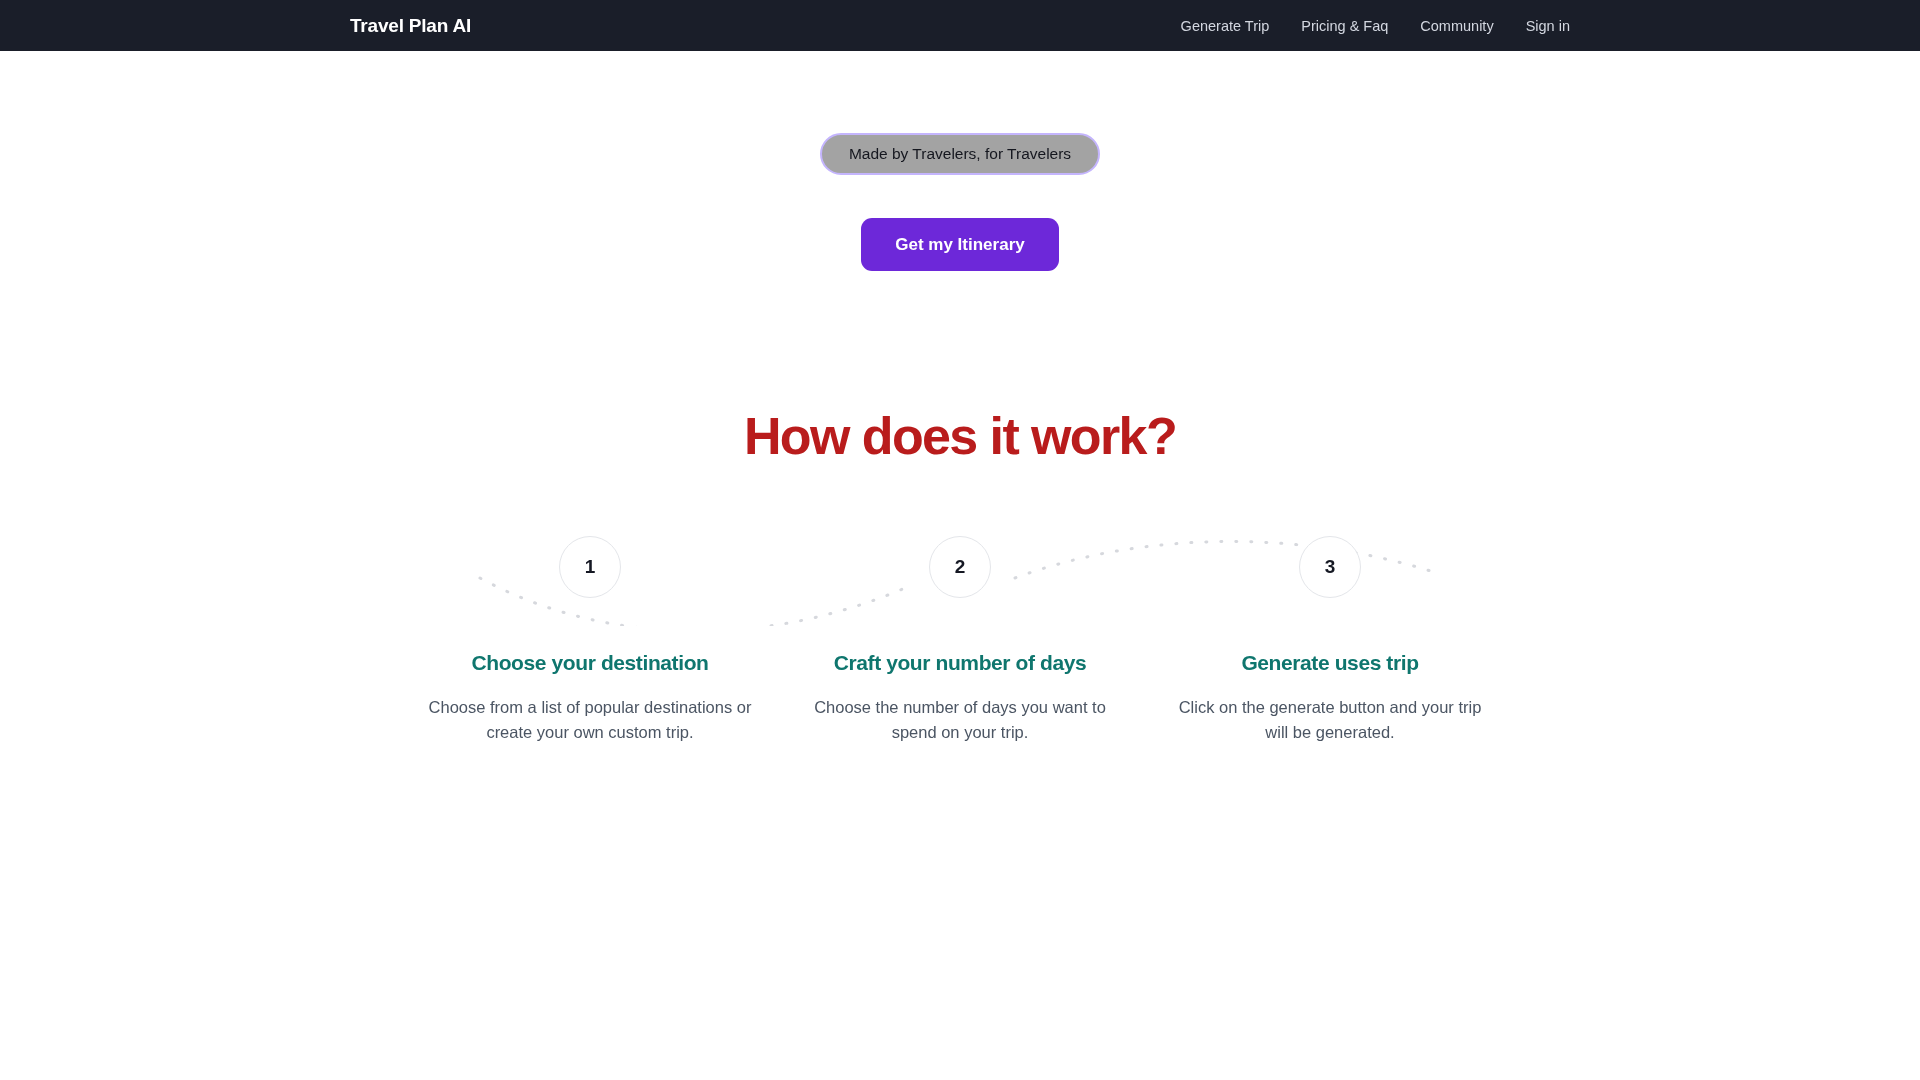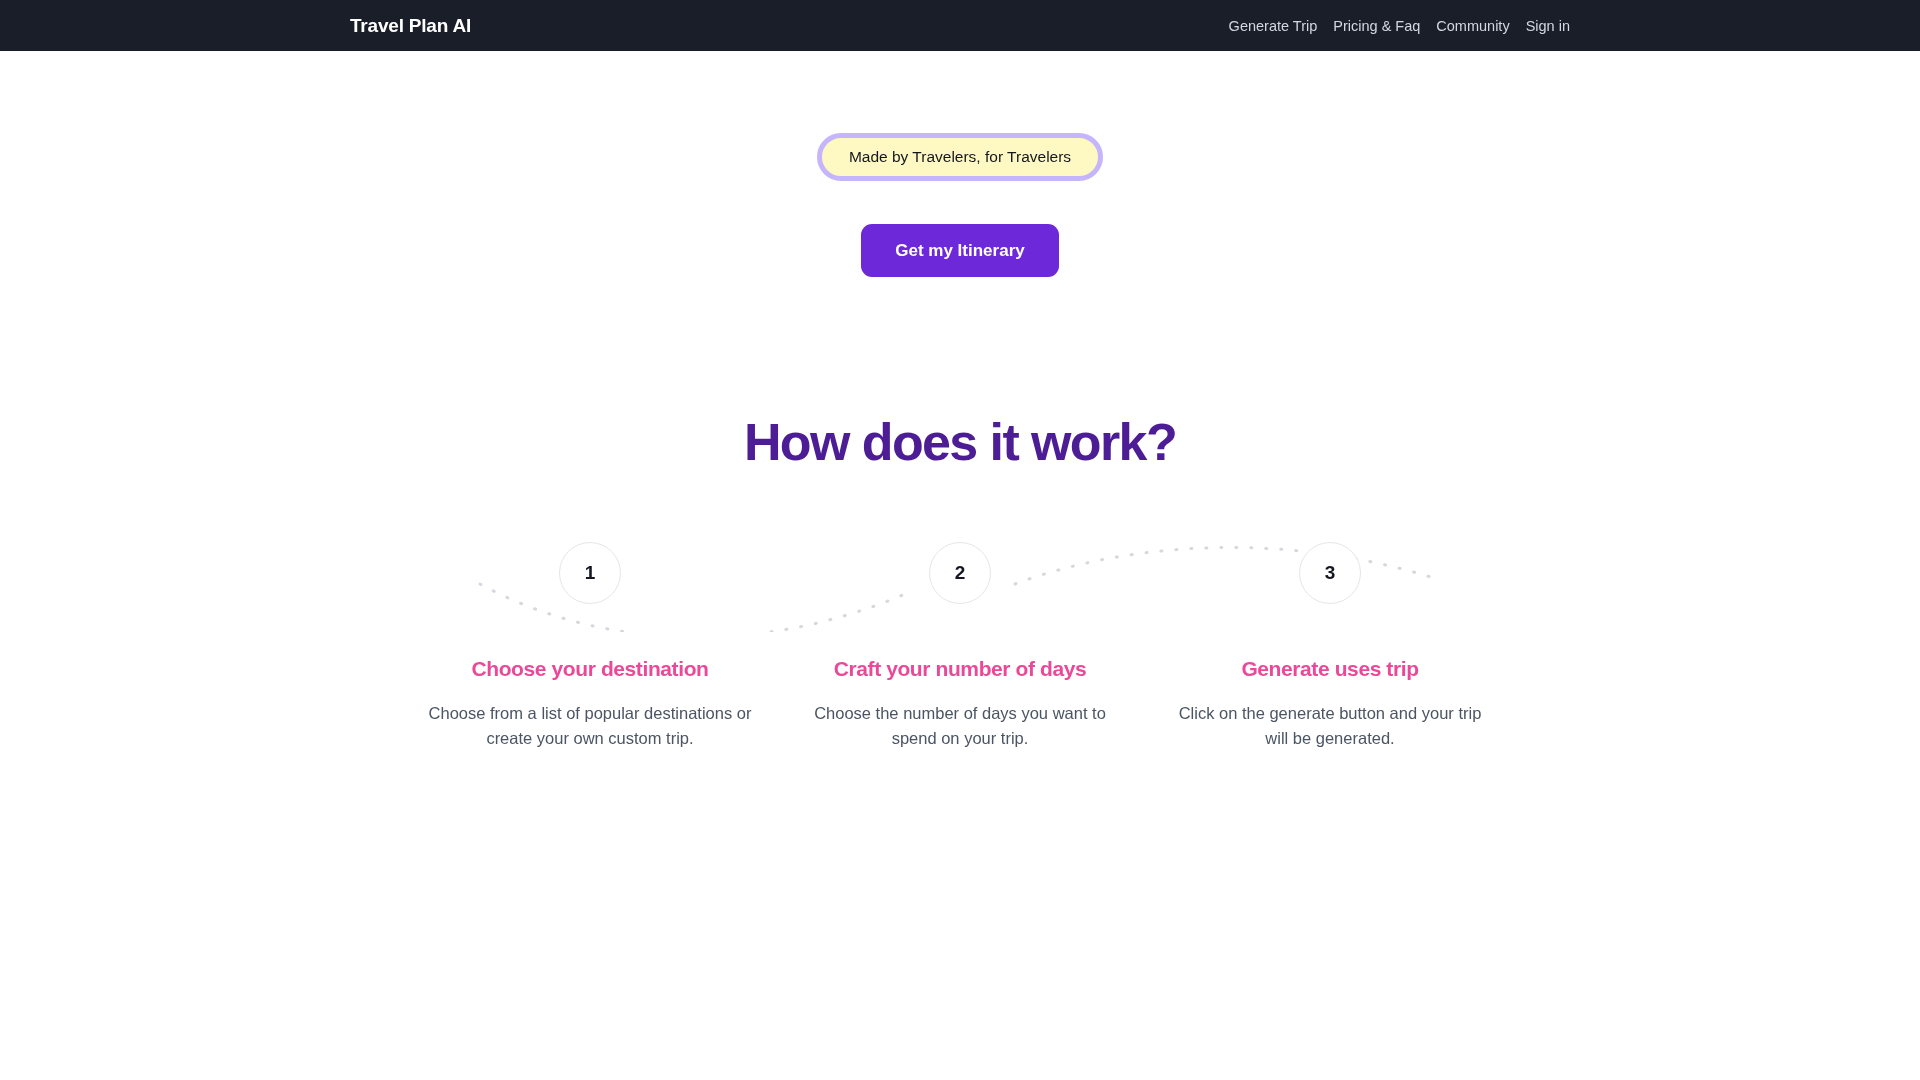--- a/index.html
+++ b/index.html
@@ -29,46 +29,46 @@
   .brand {
     color:#ffffff;
     font-size:19px;
     font-weight:bold;
     letter-spacing:-0.2px;
     white-space:nowrap;
   }
   .nav-links {
     display:flex;
     align-items:center;
-    gap:16px;
+    gap:32px;
   }
   .nav-link {
     color:#d3d7e0;
     font-size:14.5px;
     font-weight:400;
     white-space:nowrap;
     text-decoration:none;
     cursor:pointer;
   }
 
   
   .hero {
     padding-top:82px;
     display:flex;
     flex-direction:column;
     align-items:center;
     text-align:center;
   }
   .badge {
-    border:5px solid #c4b5fd;
+    border:2px solid #c4b5fd;
     border-radius:999px;
     padding:11px 27px;
     font-size:15.5px;
     color:#15171f;
-    background:#fef9c3;
+    background:#a3a3a3;
     line-height:1;
     white-space:nowrap;
     cursor:pointer;
   }
   .hero-title {
     margin-top:26px;
     font-size:71px;
     line-height:1.07;
     font-weight:bold;
     color:#151823;
@@ -102,21 +102,21 @@
   .how {
     margin-top:137px;
     display:flex;
     flex-direction:column;
     align-items:center;
     text-align:center;
   }
   .how-title {
     font-size:52px;
     font-weight:bold;
-    color:#4c1d95;
+    color:#b91c1c;
     letter-spacing:-1.6px;
     line-height:1.1;
     text-align:center;
   }
   .how-sub {
     margin-top:20px;
     font-size:16.5px;
     color:#4b5563;
     line-height:24px;
   }
@@ -160,21 +160,21 @@
     font-size:19px;
     font-weight:bold;
     color:#151823;
     position:relative;
     z-index:2;
   }
   .step-title {
     margin-top:52px;
     font-size:21px;
     font-weight:bold;
-    color:#ec4899;
+    color:#0f766e;
     letter-spacing:-0.4px;
     line-height:1.2;
     white-space:nowrap;
   }
   .step-desc {
     margin-top:20px;
     font-size:16.5px;
     line-height:25px;
     color:#4b5563;
     max-width:330px;

